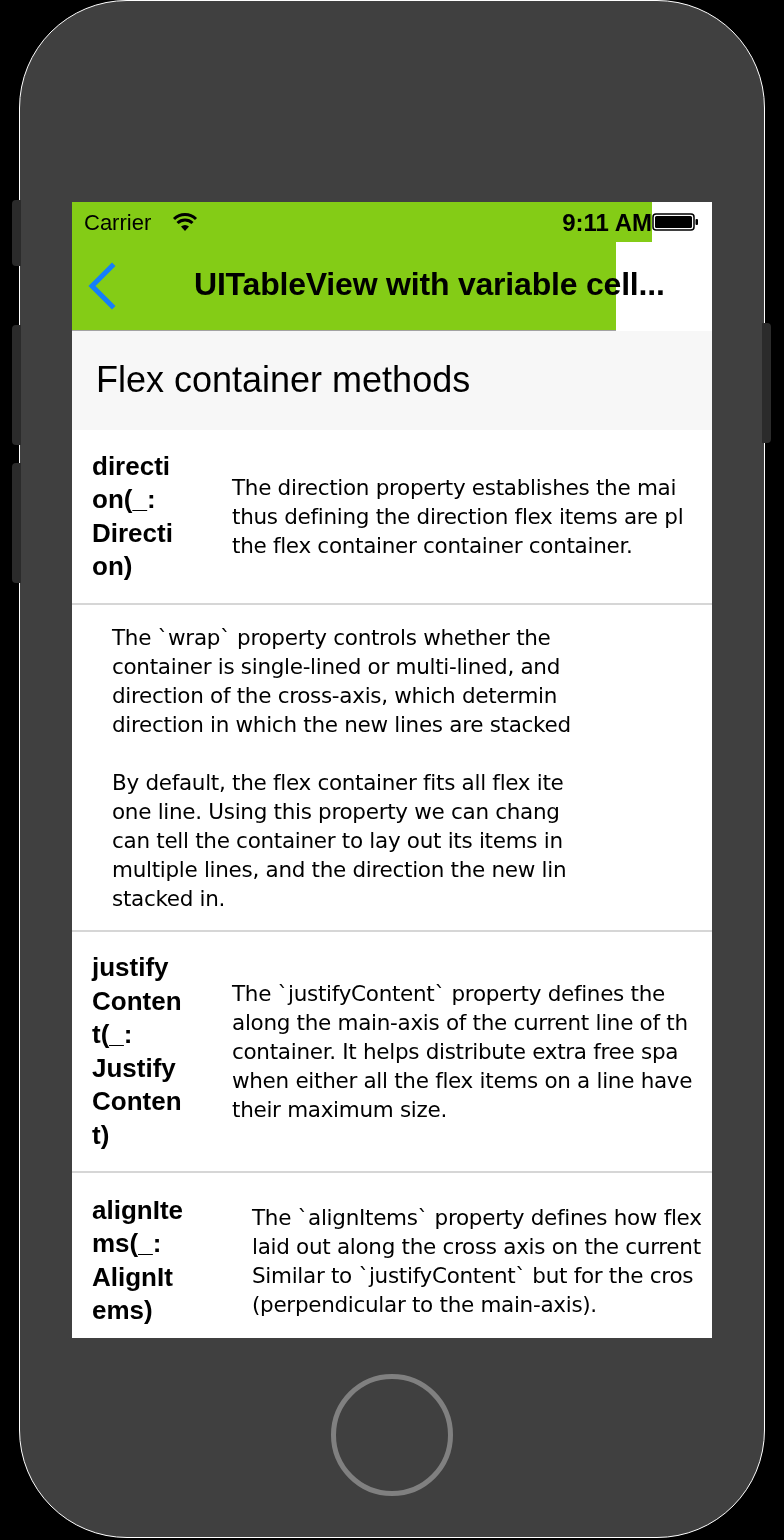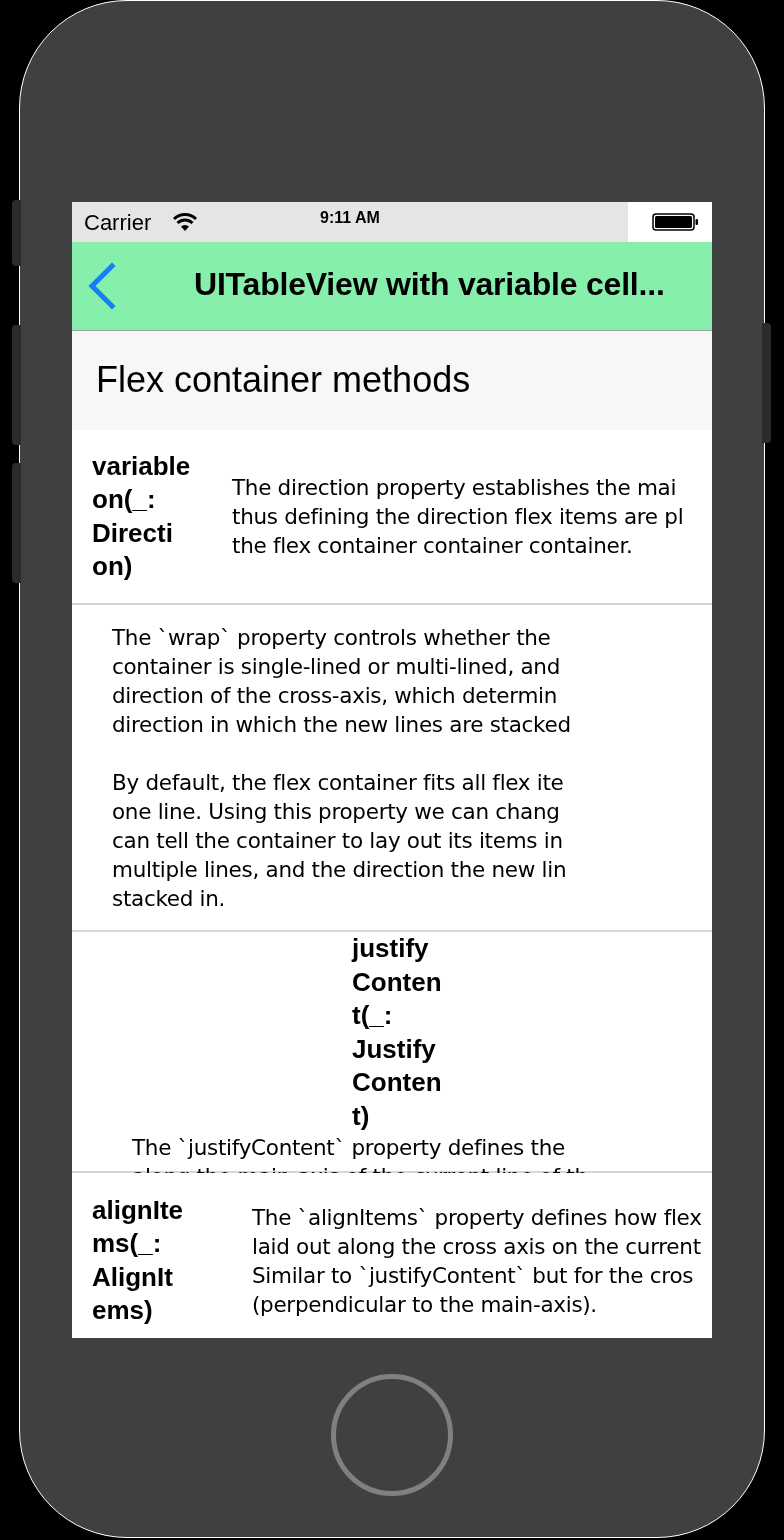--- a/index.html
+++ b/index.html
@@ -36,51 +36,52 @@
       top: 202px;
       width: 640px;
       height: 1136px;
       background: #ffffff;
       overflow: hidden;
     }
     .status-bar {
       position: absolute;
       left: 0; top: 0;
       width: 556px; height: 40px;
-      background: #e5e5e5;
+      background: #84cc16;
+      padding-left: 24px;
     }
     .carrier {
       position: absolute;
       left: 12px; top: 8px;
       font-size: 22px;
       color: #000;
     }
     .wifi {
       position: absolute;
       left: 100px; top: 10px;
       width: 26px; height: 20px;
     }
     .time {
       position: absolute;
       left: 0; right: 0; top: 7px;
-      text-align: center;
-      font-size: 16px;
+      text-align: right;
+      font-size: 24px;
       font-weight: bold;
       color: #000;
     }
     .battery {
       position: absolute;
       left: 580px; top: 11px;
       width: 44px; height: 18px;
     }
     .nav-bar {
       position: absolute;
       left: 0; top: 40px;
-      width: 640px; height: 88px;
-      background: #86efac;
+      width: 544px; height: 88px;
+      background: #84cc16;
       border-bottom: 3px solid #a3a3a3;
     }
     .back-btn {
       position: absolute;
       left: 12px; top: 20px;
       width: 36px; height: 48px;
       cursor: pointer;
     }
     .nav-title {
       position: absolute;
@@ -188,41 +189,41 @@
     </div>
     <div class="nav-title">UITableView with variable cell...</div>
   </div>
 
   <div class="section-header">
     <div class="section-title">Flex container methods</div>
   </div>
 
   <div class="table">
     <div class="row" style="height:175px;">
-      <div class="method">variable
+      <div class="method">directi
 on(_:
 Directi
 on)</div>
       <div class="desc">The direction property establishes the mai
 thus defining the direction flex items are pl
 the flex container container container.</div>
     </div>
     <div class="row" style="height:327px;">
       <div class="desc">The `wrap` property controls whether the
 container is single-lined or multi-lined, and
 direction of the cross-axis, which determin
 direction in which the new lines are stacked
 
 By default, the flex container fits all flex ite
 one line. Using this property we can chang
 can tell the container to lay out its items in
 multiple lines, and the direction the new lin
 stacked in.</div>
     </div>
-    <div class="row" style="height:241px;flex-direction:column;">
+    <div class="row" style="height:241px;">
       <div class="method">justify
 Conten
 t(_:
 Justify
 Conten
 t)</div>
       <div class="desc">The `justifyContent` property defines the
 along the main-axis of the current line of th
 container. It helps distribute extra free spa
 when either all the flex items on a line have

